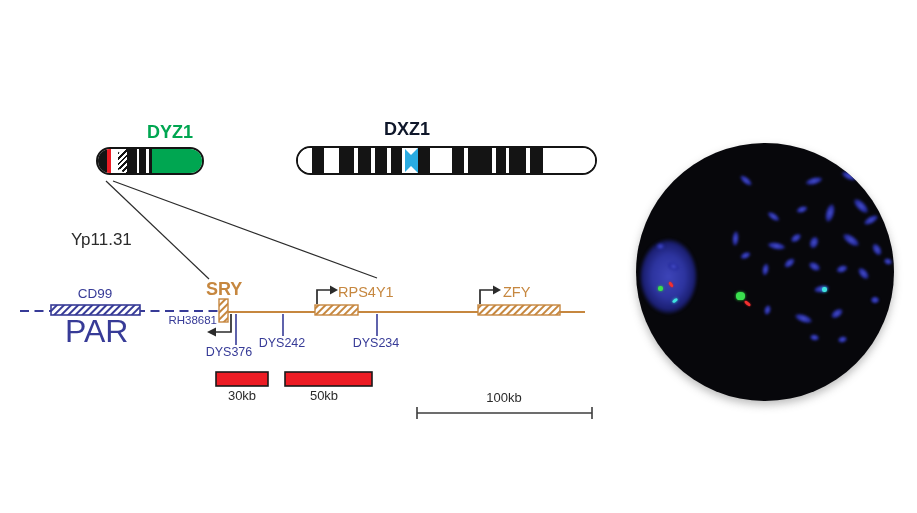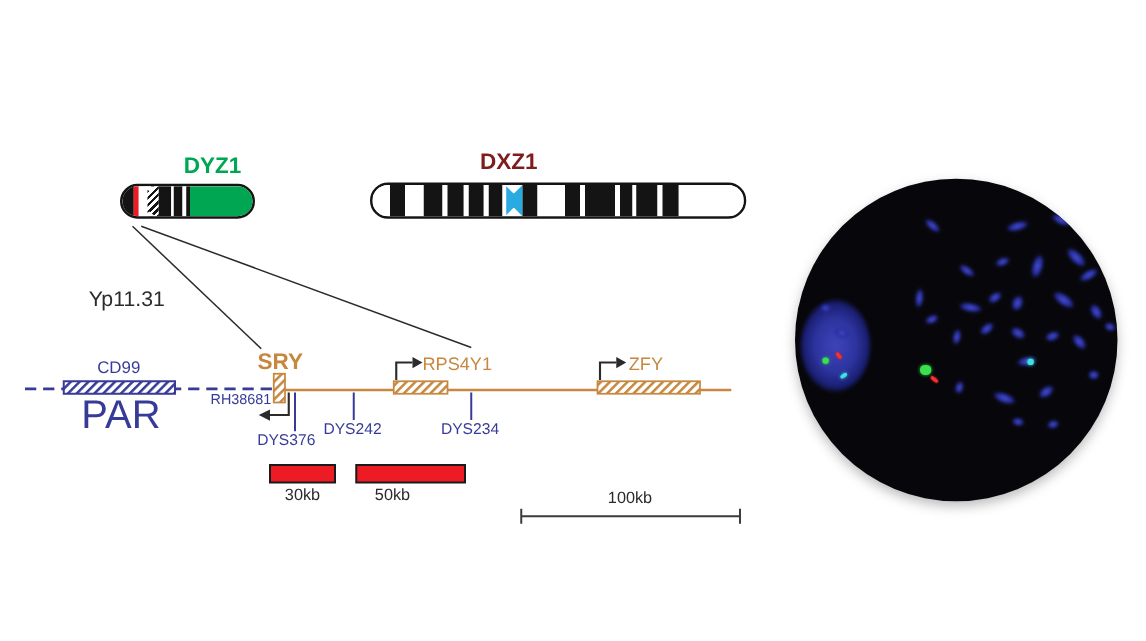--- a/index.html
+++ b/index.html
@@ -44,21 +44,21 @@
   .signal-green{background:#3ae04e;box-shadow:0 0 3px #2fd040;}
   .signal-red{background:#f23030;box-shadow:0 0 2px #e02020;}
   .signal-cyan{background:#3fe2df;box-shadow:0 0 3px #30d0d0;}
 </style>
 </head>
 <body>
 
 <div id="canvas">
 
   <div class="lbl" style="left:147px;top:123px;font-size:18px;font-weight:bold;color:#00a651;">DYZ1</div>
-  <div class="lbl" style="left:384px;top:120px;font-size:18px;font-weight:bold;color:#7f1d1d;">DXZ1</div>
+  <div class="lbl" style="left:384px;top:120px;font-size:18px;font-weight:bold;color:#0f172a;">DXZ1</div>
 
   <div id="y-chrom" class="chromosome">
     <div class="abs" style="left:0;top:0;right:0;bottom:0;display:flex;">
         <div class="band band-k" style="flex-grow: 9;"></div>
         <div class="band band-r" style="flex-grow: 5;"></div>
         <div class="band band-w" style="flex-grow: 7;"></div>
         <div class="band band-h" style="flex-grow: 9;"></div>
         <div class="band band-k" style="flex-grow: 10;"></div>
         <div class="band band-w" style="flex-grow: 3;"></div>
         <div class="band band-k" style="flex-grow: 7;"></div>
@@ -148,21 +148,21 @@
   <div class="lbl blue ctr" style="left:95px;top:287px;font-size:13.5px;">CD99</div>
   <div class="lbl blue" style="left:65px;top:315px;font-size:32px;">PAR</div>
   <div class="lbl orange" style="left:206px;top:280px;font-size:18px;font-weight:600;">SRY</div>
   <div class="lbl blue" style="left:168px;top:314px;width:49px;text-align:right;font-size:11.5px;">RH38681</div>
   <div class="lbl blue ctr" style="left:229px;top:346px;font-size:12.5px;text-align:center;">DYS376</div>
   <div class="lbl blue ctr" style="left:282px;top:337px;font-size:12.5px;">DYS242</div>
   <div class="lbl blue ctr" style="left:376px;top:337px;font-size:12.5px;">DYS234</div>
   <div class="lbl orange" style="left:338px;top:285px;font-size:14.5px;">RPS4Y1</div>
   <div class="lbl orange" style="left:503px;top:285px;font-size:14.5px;text-align:center;">ZFY</div>
   <div class="lbl ink ctr" style="left:242px;top:389px;font-size:13px;">30kb</div>
-  <div class="lbl ink ctr" style="left:314px;top:389px;font-size:13px;">50kb</div>
+  <div class="lbl ink ctr" style="left:324px;top:389px;font-size:13px;">50kb</div>
   <div class="lbl ink ctr" style="left:504px;top:391px;font-size:13px;">100kb</div>
 
   <div id="fish">
     <div class="nucleus"></div>
     <div class="abs" style="left:0;top:0;right:0;bottom:0;">
         <div class="chrom-blob" style="left: 100px; top: 33px; width: 20px; height: 9px; transform: rotate(40deg);"></div>
         <div class="chrom-blob" style="left: 166px; top: 33px; width: 24px; height: 10px; transform: rotate(-15deg);"></div>
         <div class="chrom-blob" style="left: 202px; top: 28px; width: 22px; height: 10px; transform: rotate(25deg);"></div>
         <div class="chrom-blob" style="left: 233px; top: 36px; width: 11px; height: 20px; transform: rotate(10deg);"></div>
         <div class="chrom-blob" style="left: 128px; top: 69px; width: 19px; height: 9px; transform: rotate(35deg);"></div>

